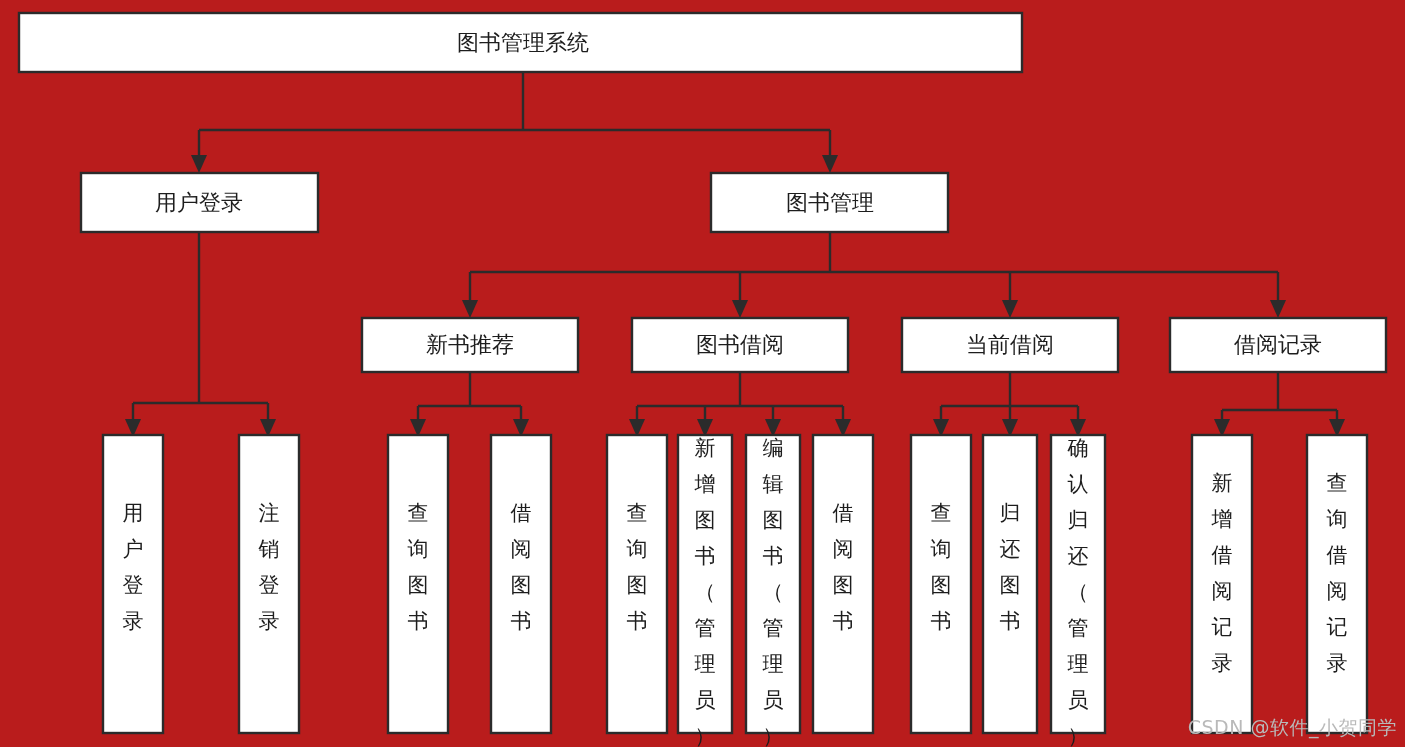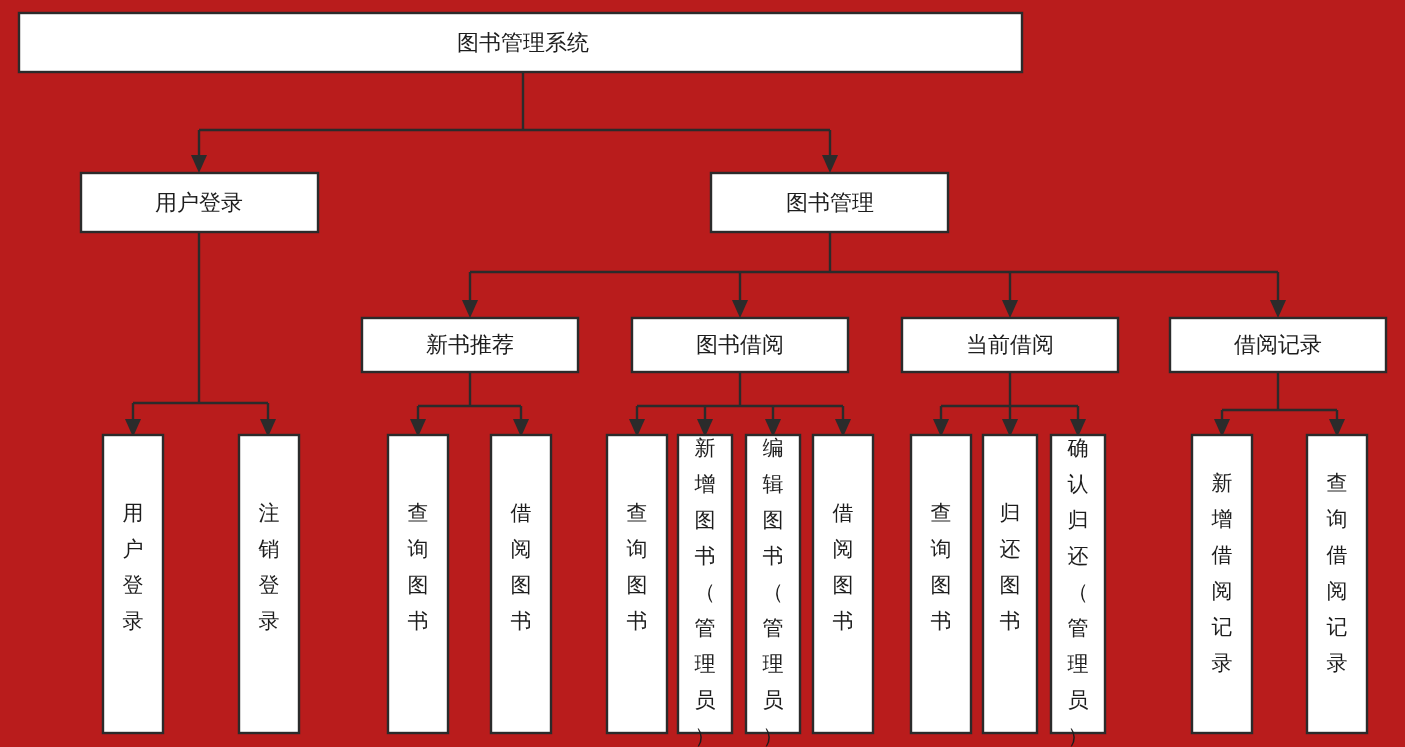--- a/index.html
+++ b/index.html
@@ -239,14 +239,15 @@
       <text class="leaf-label" x="1222" y="490"><tspan x="1222" y="490">新</tspan><tspan x="1222" y="526">增</tspan><tspan x="1222" y="562">借</tspan><tspan x="1222" y="598">阅</tspan><tspan x="1222" y="634">记</tspan><tspan x="1222" y="670">录</tspan></text>
     </g>
 
     <g>
       <rect class="node-box" x="1307" y="435" width="60" height="298"></rect>
       <text class="leaf-label" x="1337" y="490"><tspan x="1337" y="490">查</tspan><tspan x="1337" y="526">询</tspan><tspan x="1337" y="562">借</tspan><tspan x="1337" y="598">阅</tspan><tspan x="1337" y="634">记</tspan><tspan x="1337" y="670">录</tspan></text>
     </g>
 
   </svg>
 
+  <div class="watermark-text">CSDN @软件_小贺同学</div>
 
 </div>
 
 </body></html>

